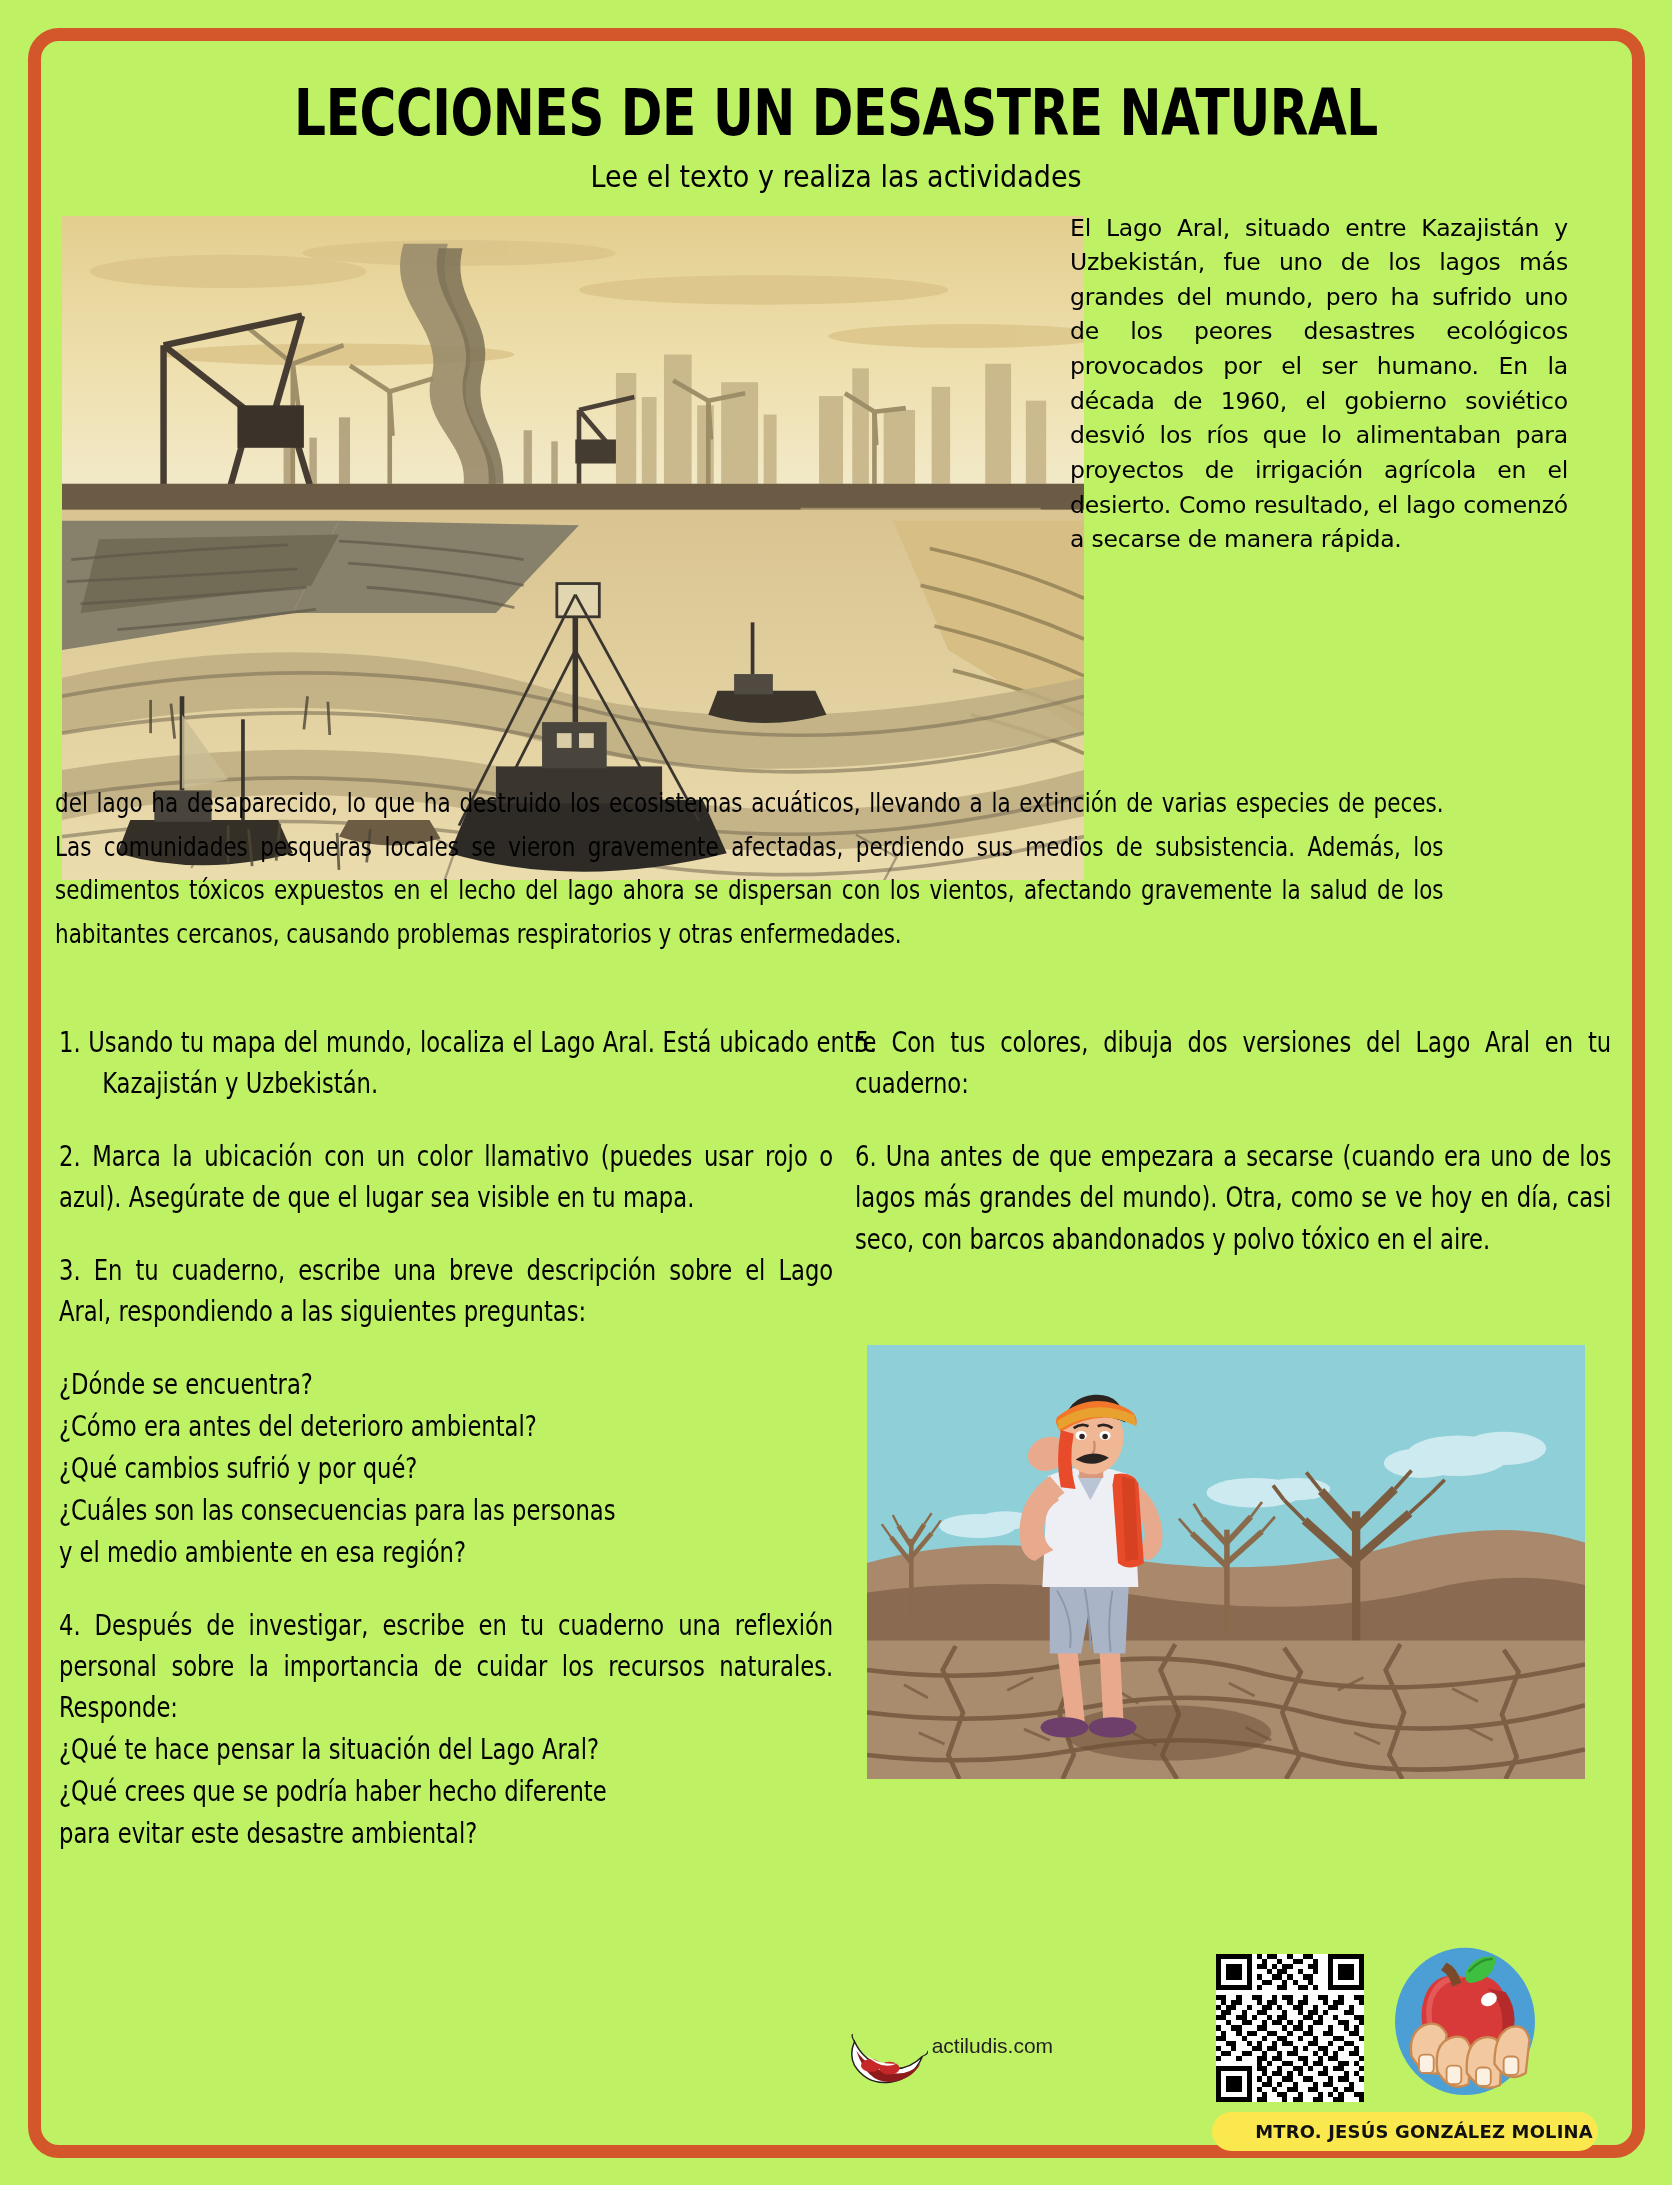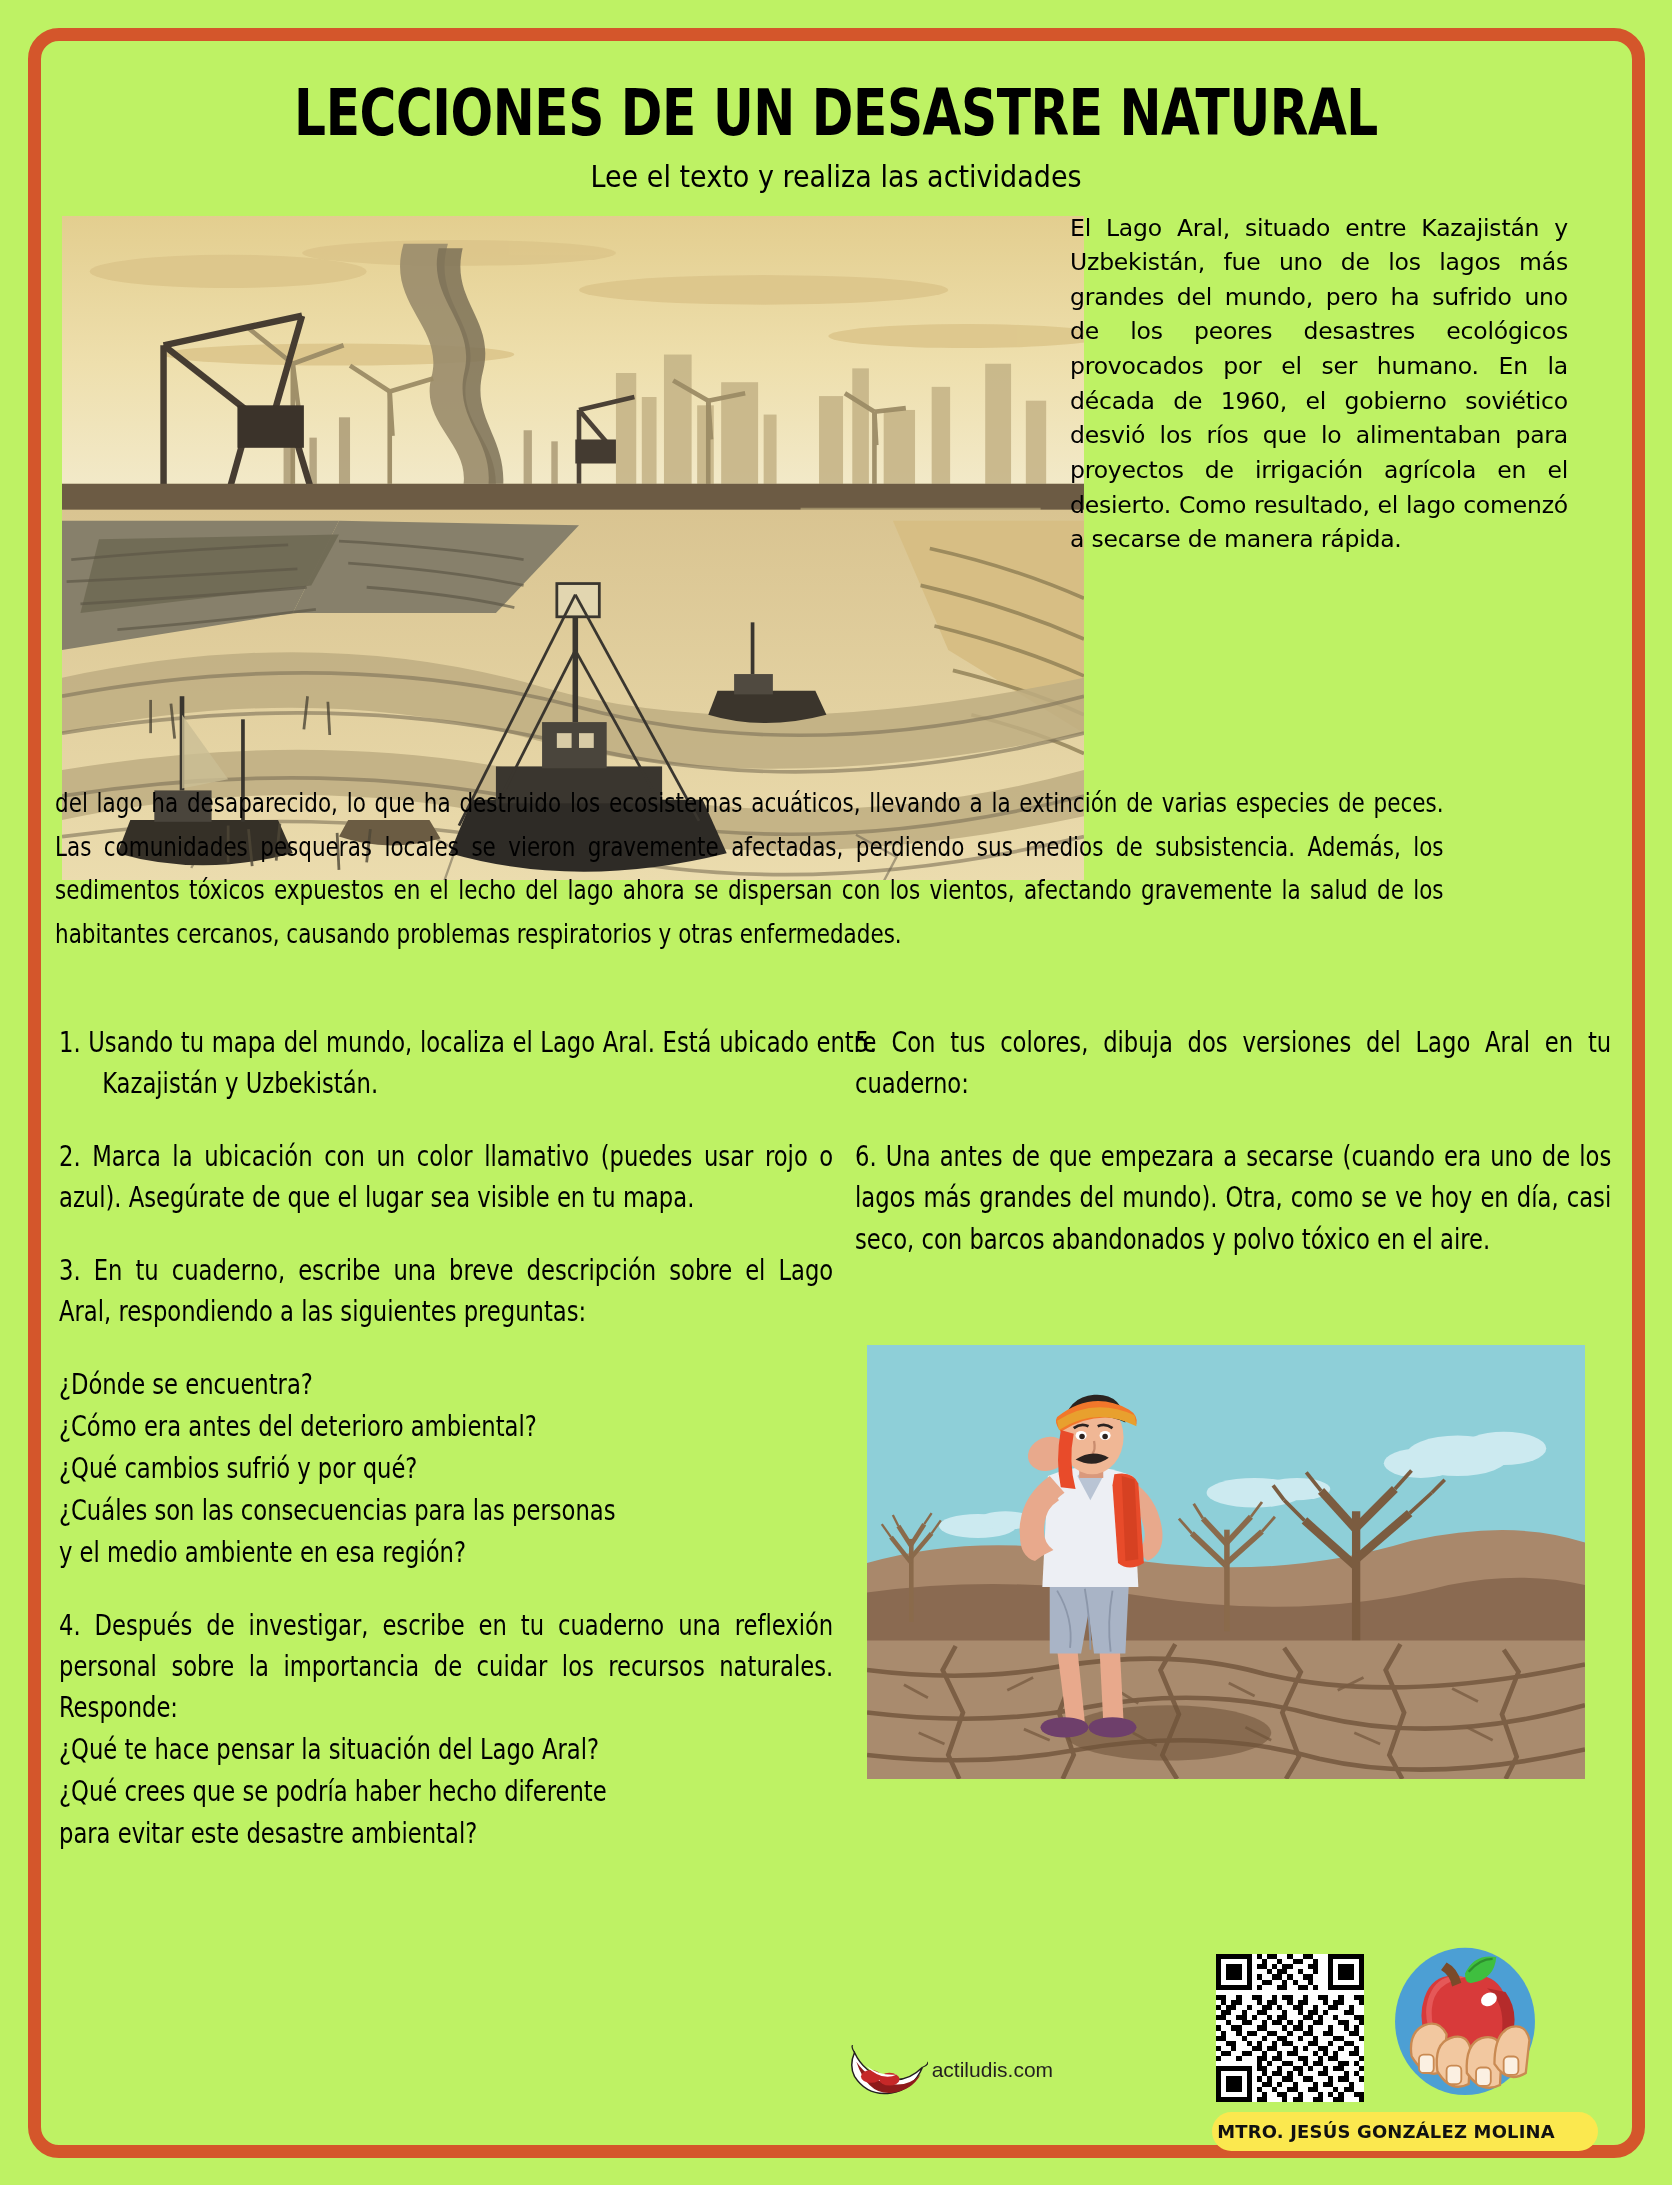--- a/index.html
+++ b/index.html
@@ -149,40 +149,40 @@
   }
   #illo2 svg{display:block;width:100%;height:100%;}
 
   
   #footer{
     position:absolute;
     left:0;top:1883px;
     width:1562px;height:194px;
   }
   #actilogo{
-    position:absolute;left:794px;top:108px;
-    display:flex;align-items:center;gap:3.7px;
+    position:absolute;left:794px;top:97px;
+    display:flex;gap:3.7px;
   }
   #actilogo .lips{width:79px;height:50px;}
   #actilogo .lbl{
     font-family:"Liberation Sans",sans-serif;
     font-size:21px;color:#231f20;
   }
   #qrwrap{position:absolute;left:1161px;top:16.6px;}
   #qr{width:148px;height:148px;}
   #applebadge{
     position:absolute;left:1329px;top:9.2px;
     width:162px;height:162px;
   }
   #namebanner{
     position:absolute;left:1157px;top:175px;
     width:386px;height:39px;
     background:#FBE84F;
     border-radius:19.4px;
-    display:flex;align-items:center;justify-content:flex-start;
+    display:flex;align-items:center;justify-content:flex-end;
   }
   #namebanner span{
     font-family:"DejaVu Sans",sans-serif;
     font-weight:bold;
     font-size:18.5px;
     letter-spacing:0.2px;
     color:#111;
     transform:scaleX(0.97);
   }
 </style>

